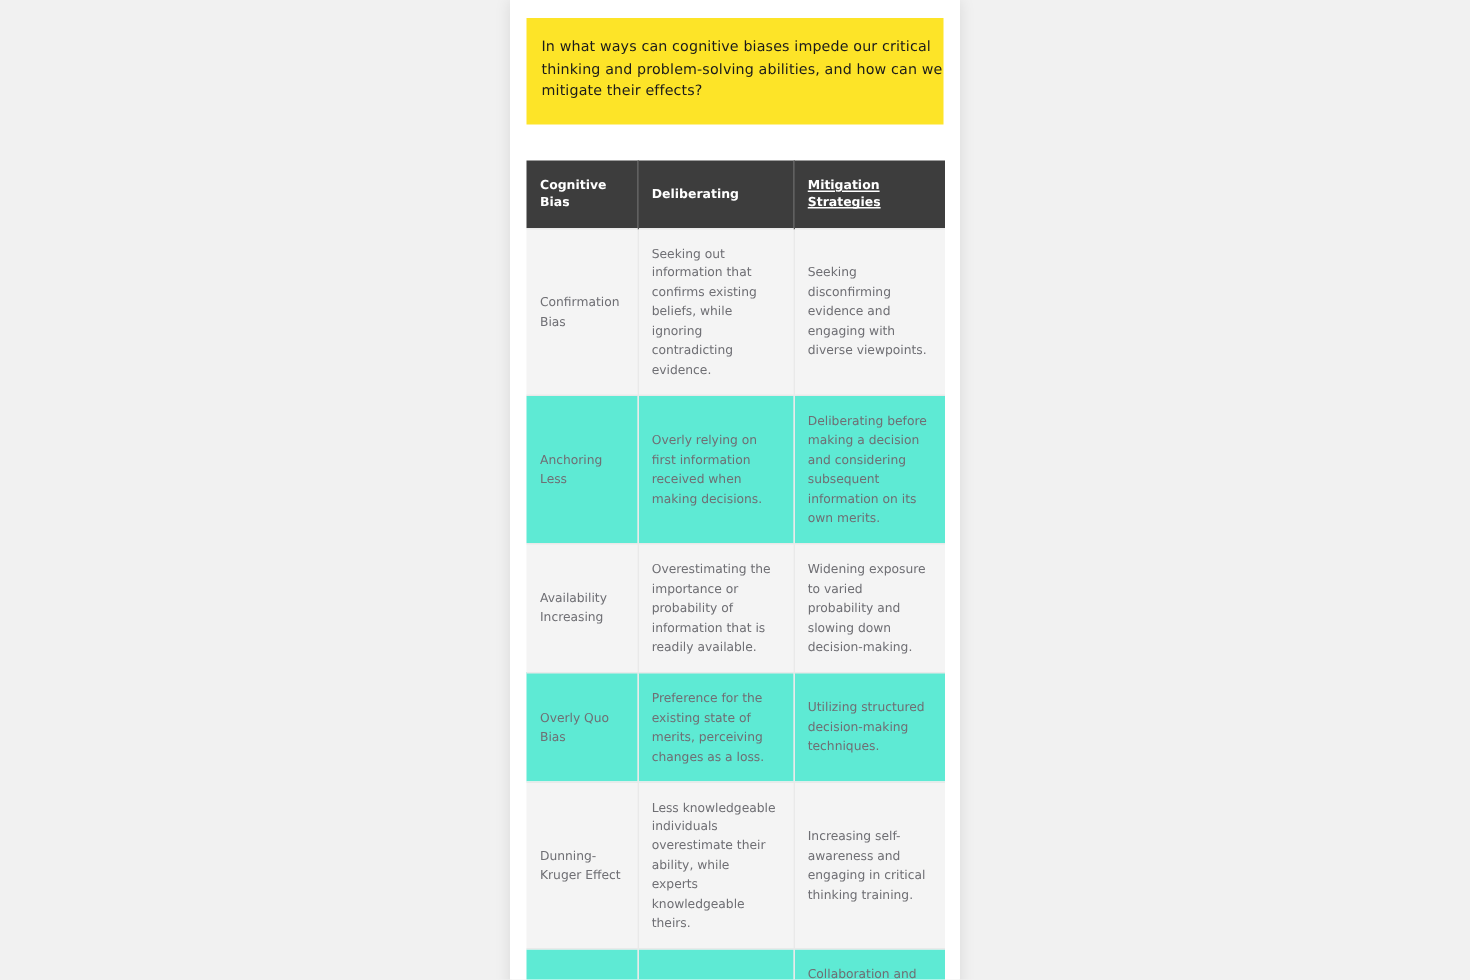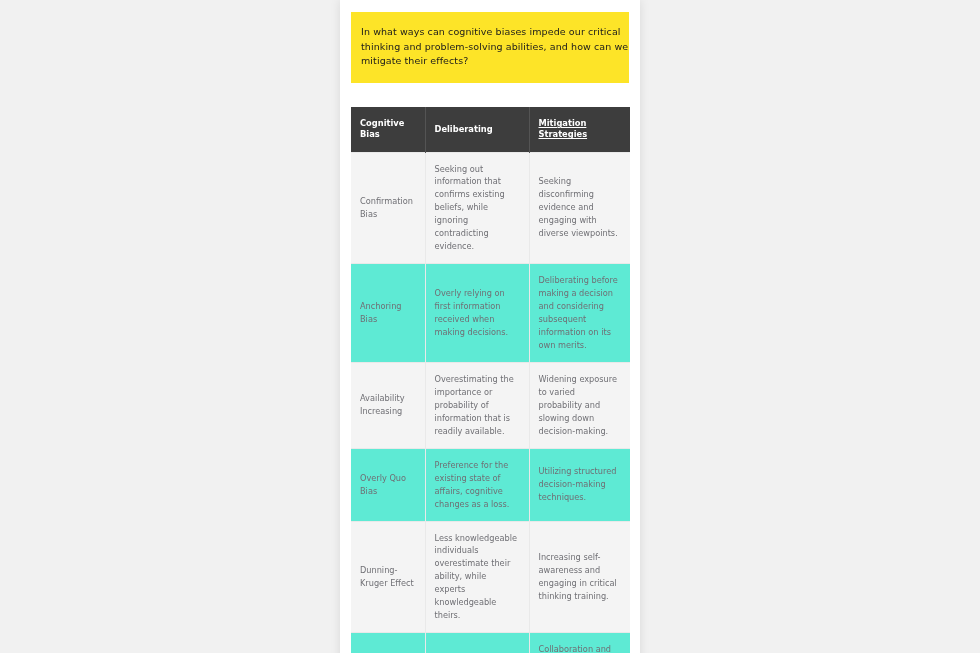--- a/index.html
+++ b/index.html
@@ -131,34 +131,34 @@
         </thead>
         <tbody>
 
           <tr class="row-alt">
             <td>Confirmation Bias</td>
             <td>Seeking out information that confirms existing beliefs, while ignoring contradicting evidence.</td>
             <td>Seeking disconfirming evidence and engaging with diverse viewpoints.</td>
           </tr>
 
           <tr class="row-plain">
-            <td>Anchoring Bias</td>
+            <td>Anchoring Less</td>
             <td>Overly relying on first information received when making decisions.</td>
             <td>Deliberating before making a decision and considering subsequent information on its own merits.</td>
           </tr>
 
           <tr class="row-alt">
             <td>Availability Increasing</td>
             <td>Overestimating the importance or probability of information that is readily available.</td>
             <td>Widening exposure to varied probability and slowing down decision-making.</td>
           </tr>
 
           <tr class="row-plain">
             <td>Overly Quo Bias</td>
-            <td>Preference for the existing state of affairs, cognitive changes as a loss.</td>
+            <td>Preference for the existing state of merits, perceiving changes as a loss.</td>
             <td>Utilizing structured decision-making techniques.</td>
           </tr>
 
           <tr class="row-alt">
             <td>Dunning-Kruger Effect</td>
             <td>Less knowledgeable individuals overestimate their ability, while experts knowledgeable theirs.</td>
             <td>Increasing self-awareness and engaging in critical thinking training.</td>
           </tr>
 
           <tr class="row-plain">

